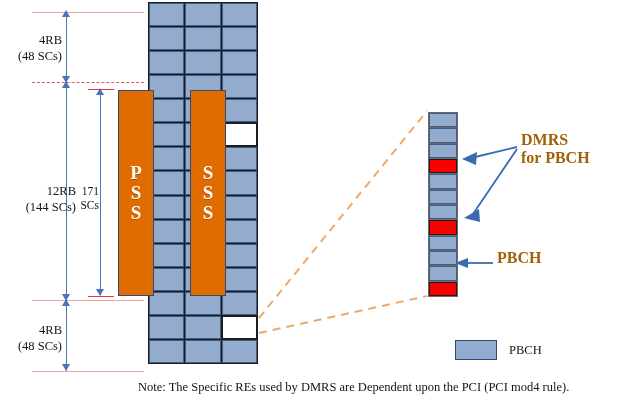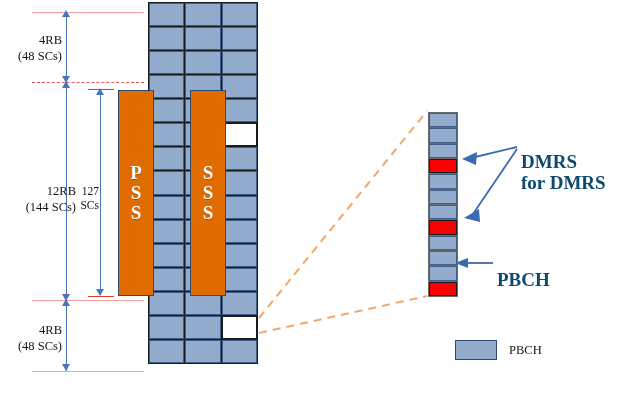--- a/index.html
+++ b/index.html
@@ -98,25 +98,24 @@
   }
   #note{
     position:absolute;left:138px;top:380px;
     font-family:"Liberation Serif", serif;
     font-size:12.5px;color:#141414;white-space:nowrap;
   }
   .callout{
     position:absolute;
     font-family:"Liberation Serif", serif;
     font-weight:bold;
-    font-size:19px;
-    color:#0c4a6e;
+    font-size:16px;
+    color:#a16207;
     line-height:1.12;
     white-space:nowrap;
-    margin-top:20px;
   }
   #dmrsLabel{left:521px;top:131px;}
   #pbchLabel{left:497px;top:249px;}
 
   
   #legend{position:absolute;left:455px;top:340px;display:flex;align-items:center;gap:12px;}
   #legendSwatch{width:42px;height:20px;background:#93abcd;border:1.5px solid #2e4a73;box-sizing:border-box;}
   #legendText{font-family:"Liberation Serif", serif;font-size:12.5px;color:#141414;}
 
   svg.overlay{position:absolute;left:0;top:0;width:640px;height:406px;pointer-events:none;}
@@ -151,21 +150,21 @@
     <div>4RB</div>
     <div>(48 SCs)</div>
   </div>
 
   <div class="lbl" style="left:12px;top:184px;width:64px;">
     <div>12RB</div>
     <div>(144 SCs)</div>
   </div>
 
   <div class="lbl small" style="left:71px;top:184px;width:28px;">
-    <div>127</div>
+    <div>171</div>
     <div>SCs</div>
   </div>
 
   <div class="lbl" style="left:4px;top:323px;width:58px;">
     <div>4RB</div>
     <div>(48 SCs)</div>
   </div>
 
   <div id="grid" class="cols15">
       <div class="cell"></div>
@@ -253,23 +252,24 @@
       <div class="dcell"></div>
       <div class="dcell dmrs"></div>
       <div class="dcell"></div>
       <div class="dcell"></div>
       <div class="dcell"></div>
       <div class="dcell dmrs"></div>
     </div>
 
   <div id="dmrsLabel" class="callout">
     <div>DMRS</div>
-    <div>for DMRS</div>
+    <div>for PBCH</div>
   </div>
   <div id="pbchLabel" class="callout">PBCH</div>
 
   <div id="legend">
     <div id="legendSwatch"></div>
     <div id="legendText">PBCH</div>
   </div>
 
+  <div id="note">Note: The Specific REs used by DMRS are Dependent upon the PCI (PCI mod4 rule).</div>
 
 </div>
 
 </body></html>

